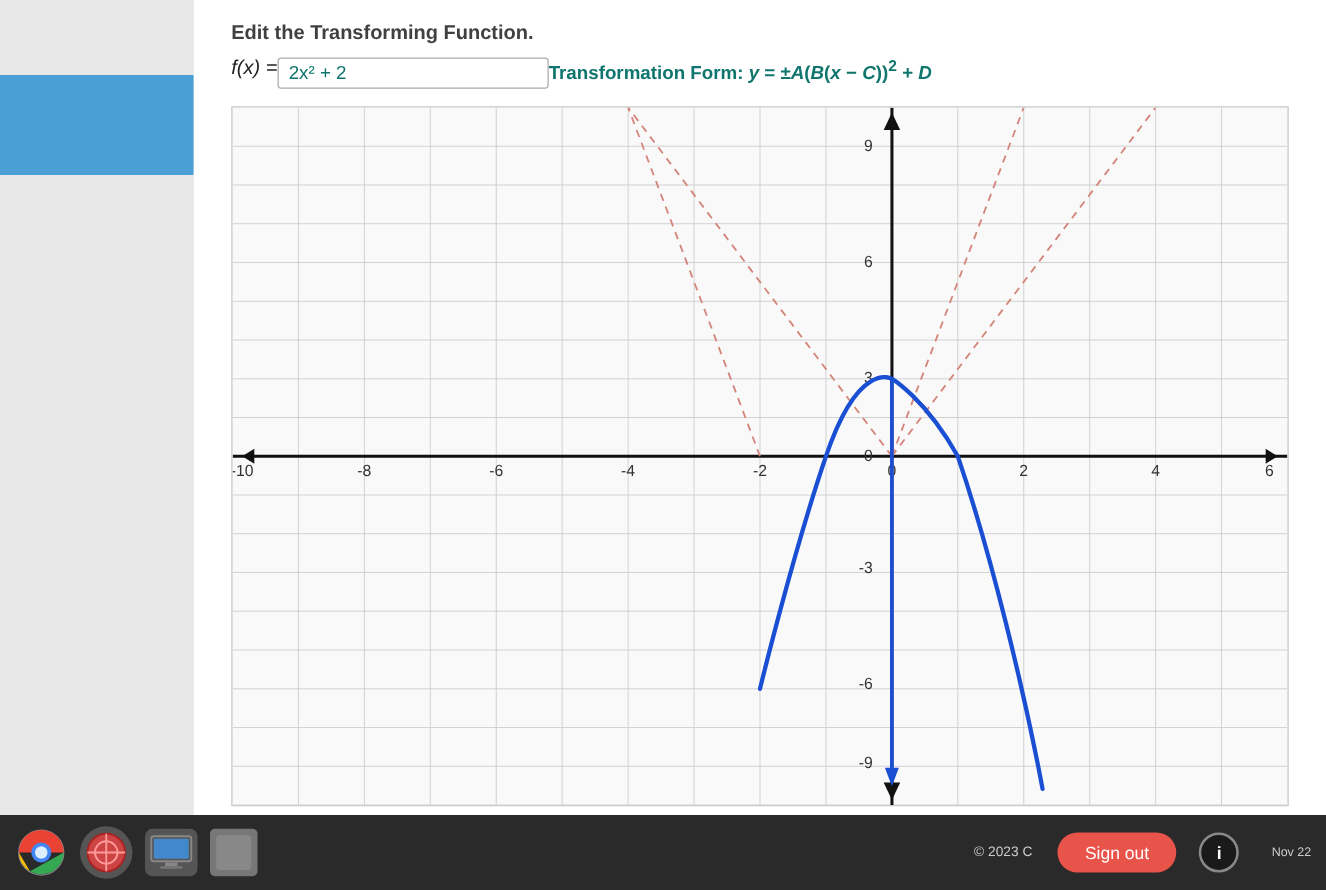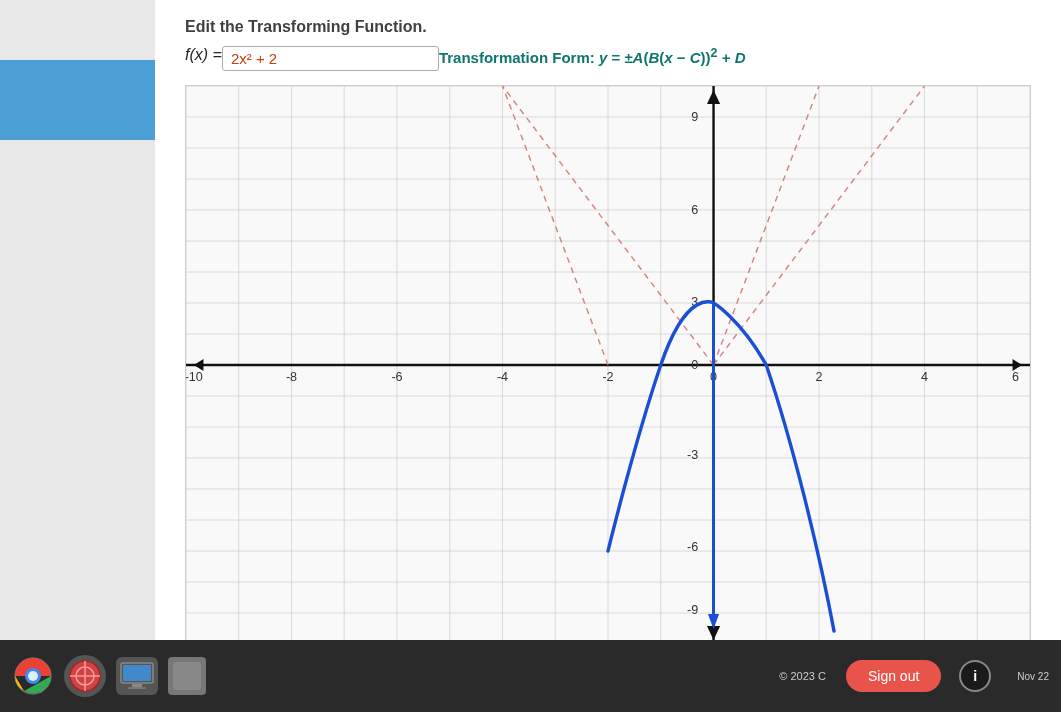--- a/index.html
+++ b/index.html
@@ -60,21 +60,21 @@
       font-style: italic;
     }
 
     .fx-input-box {
       border: 1px solid #aaa;
       border-radius: 3px;
       padding: 3px 8px;
       font-size: 15px;
       min-width: 90px;
       background: #fff;
-      color: #c2410c;
+      color: #0f766e;
     }
 
     .transform-label {
       font-size: 15px;
       font-weight: bold;
       color: #0f766e;
     }
 
     
     .graph-container {
@@ -85,21 +85,21 @@
       height: 560px;
       overflow: hidden;
     }
 
     
     .taskbar {
       position: absolute;
       bottom: 0;
       left: 0;
       right: 0;
-      height: 72px;
+      height: 60px;
       background: #2a2a2a;
       display: flex;
       align-items: center;
       padding: 0 12px;
       gap: 10px;
     }
 
     .taskbar-icon {
       width: 42px;
       height: 42px;

